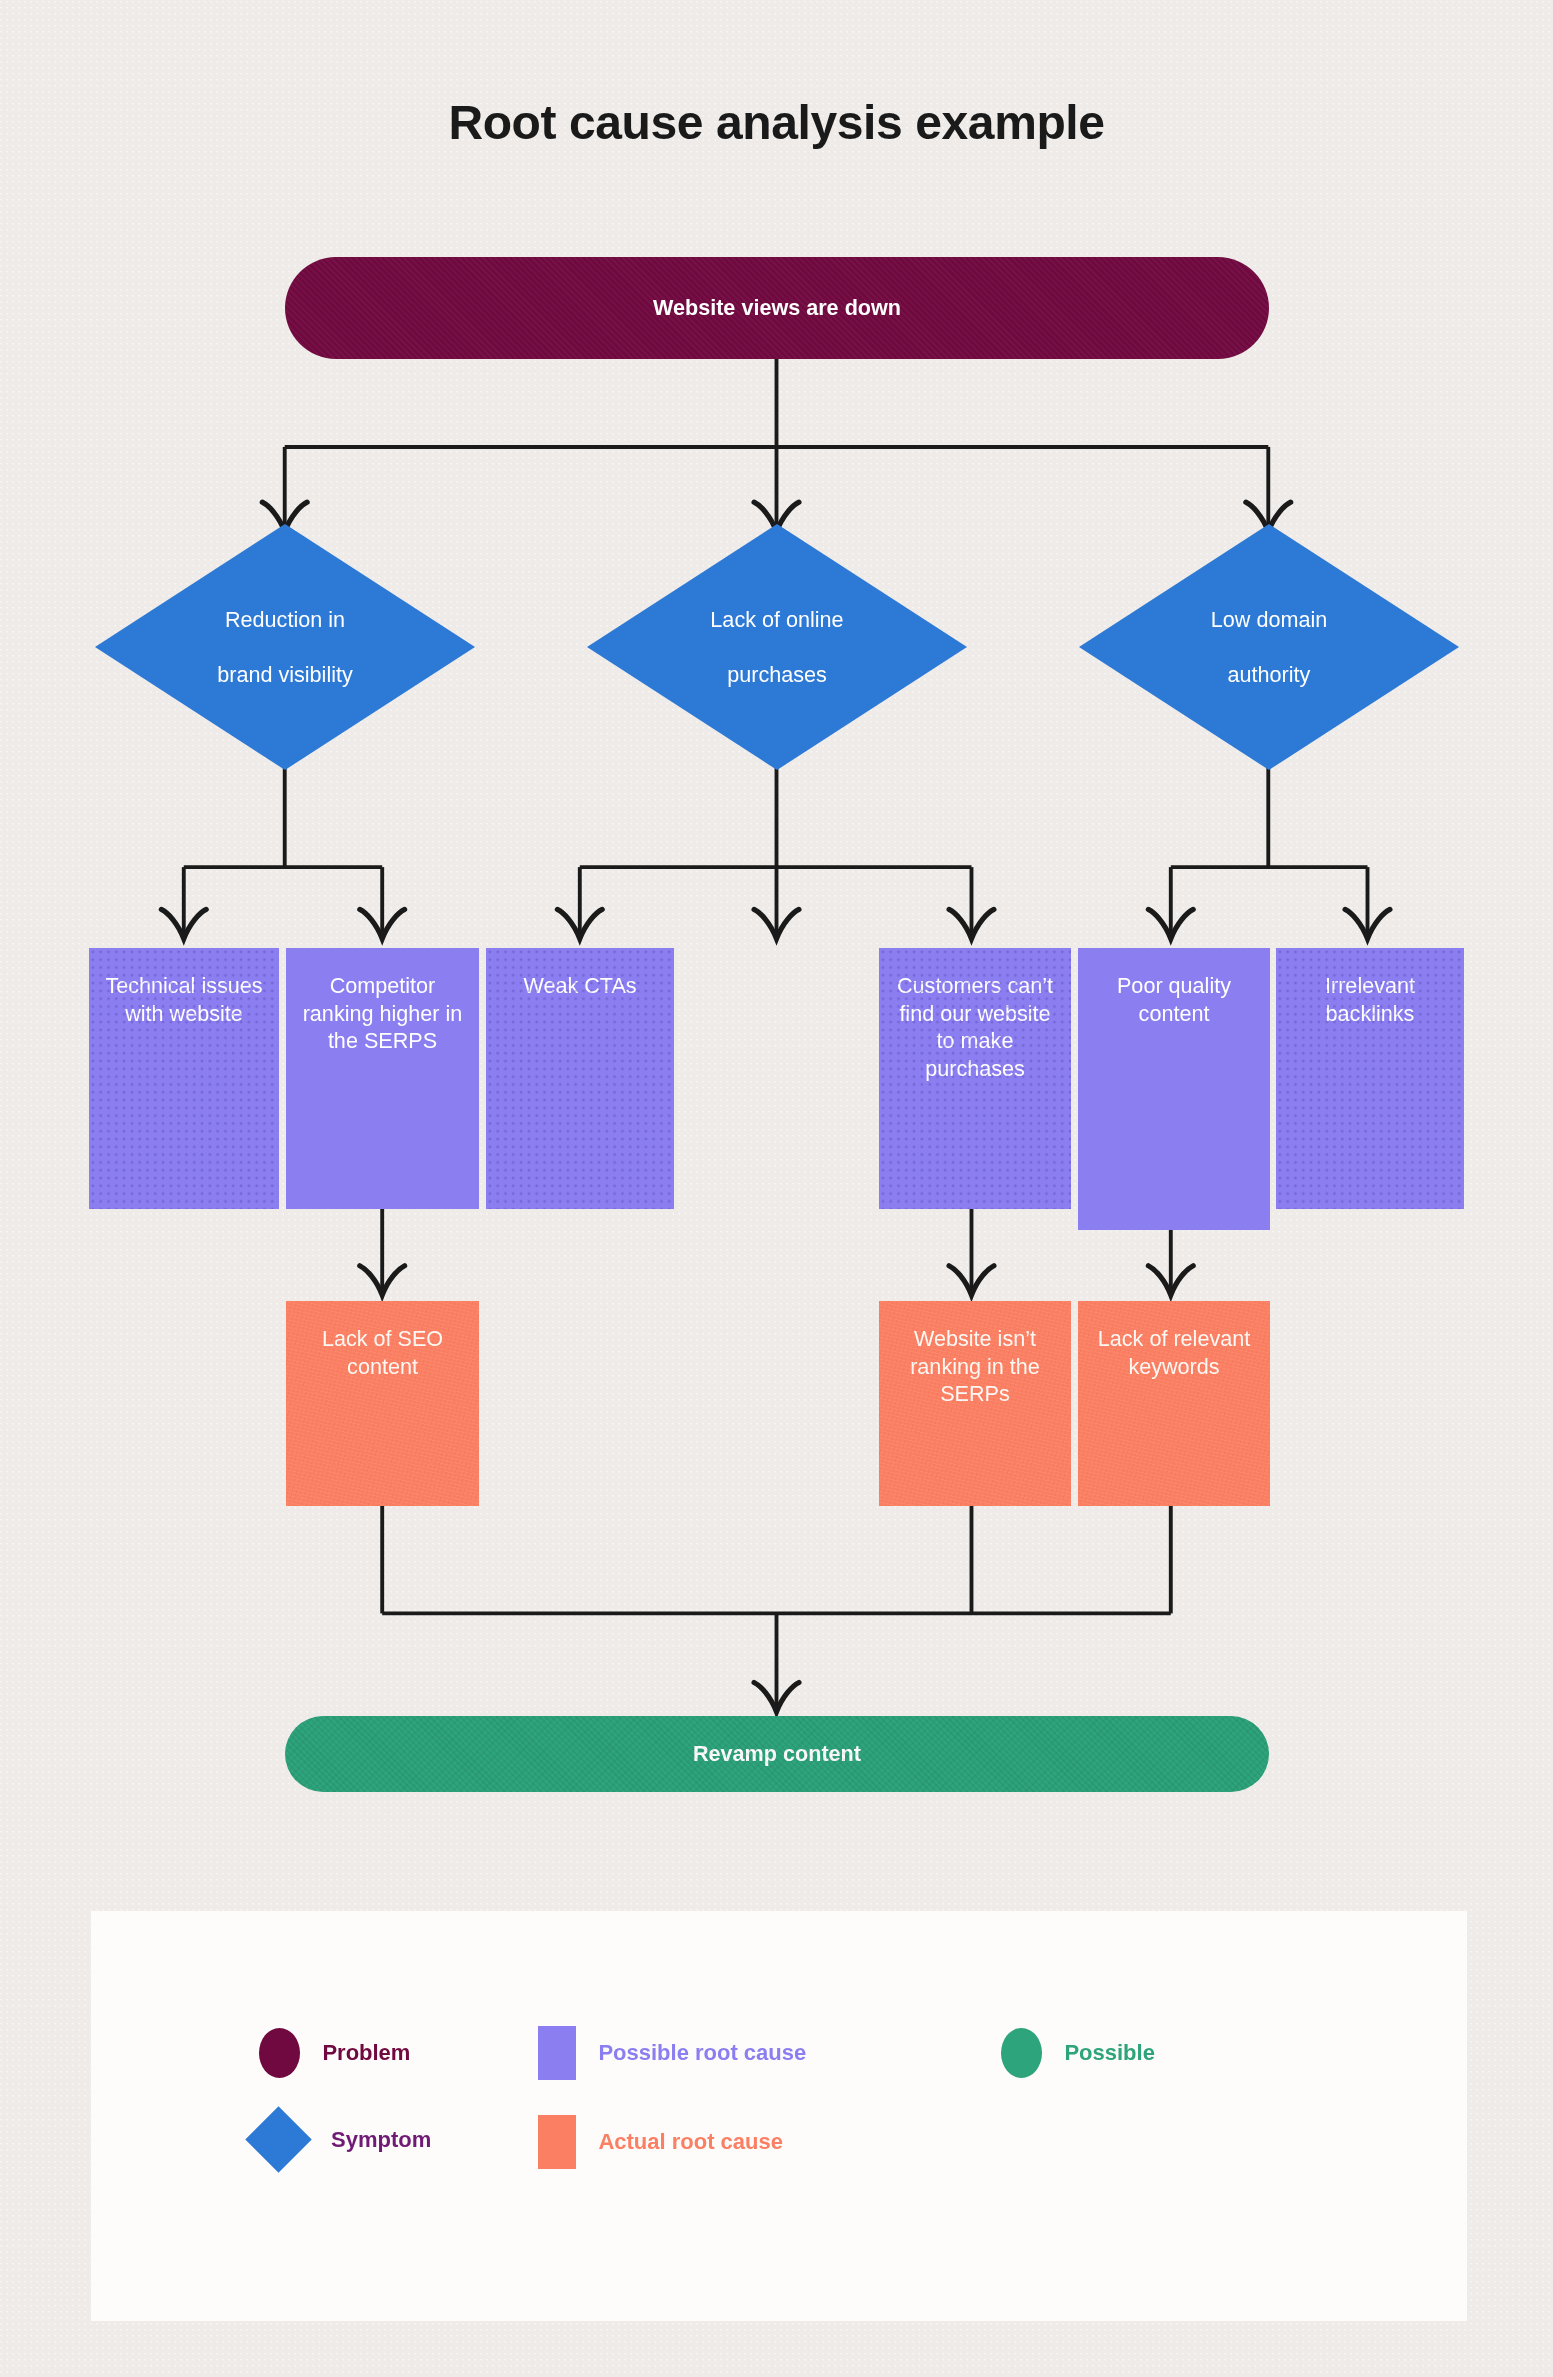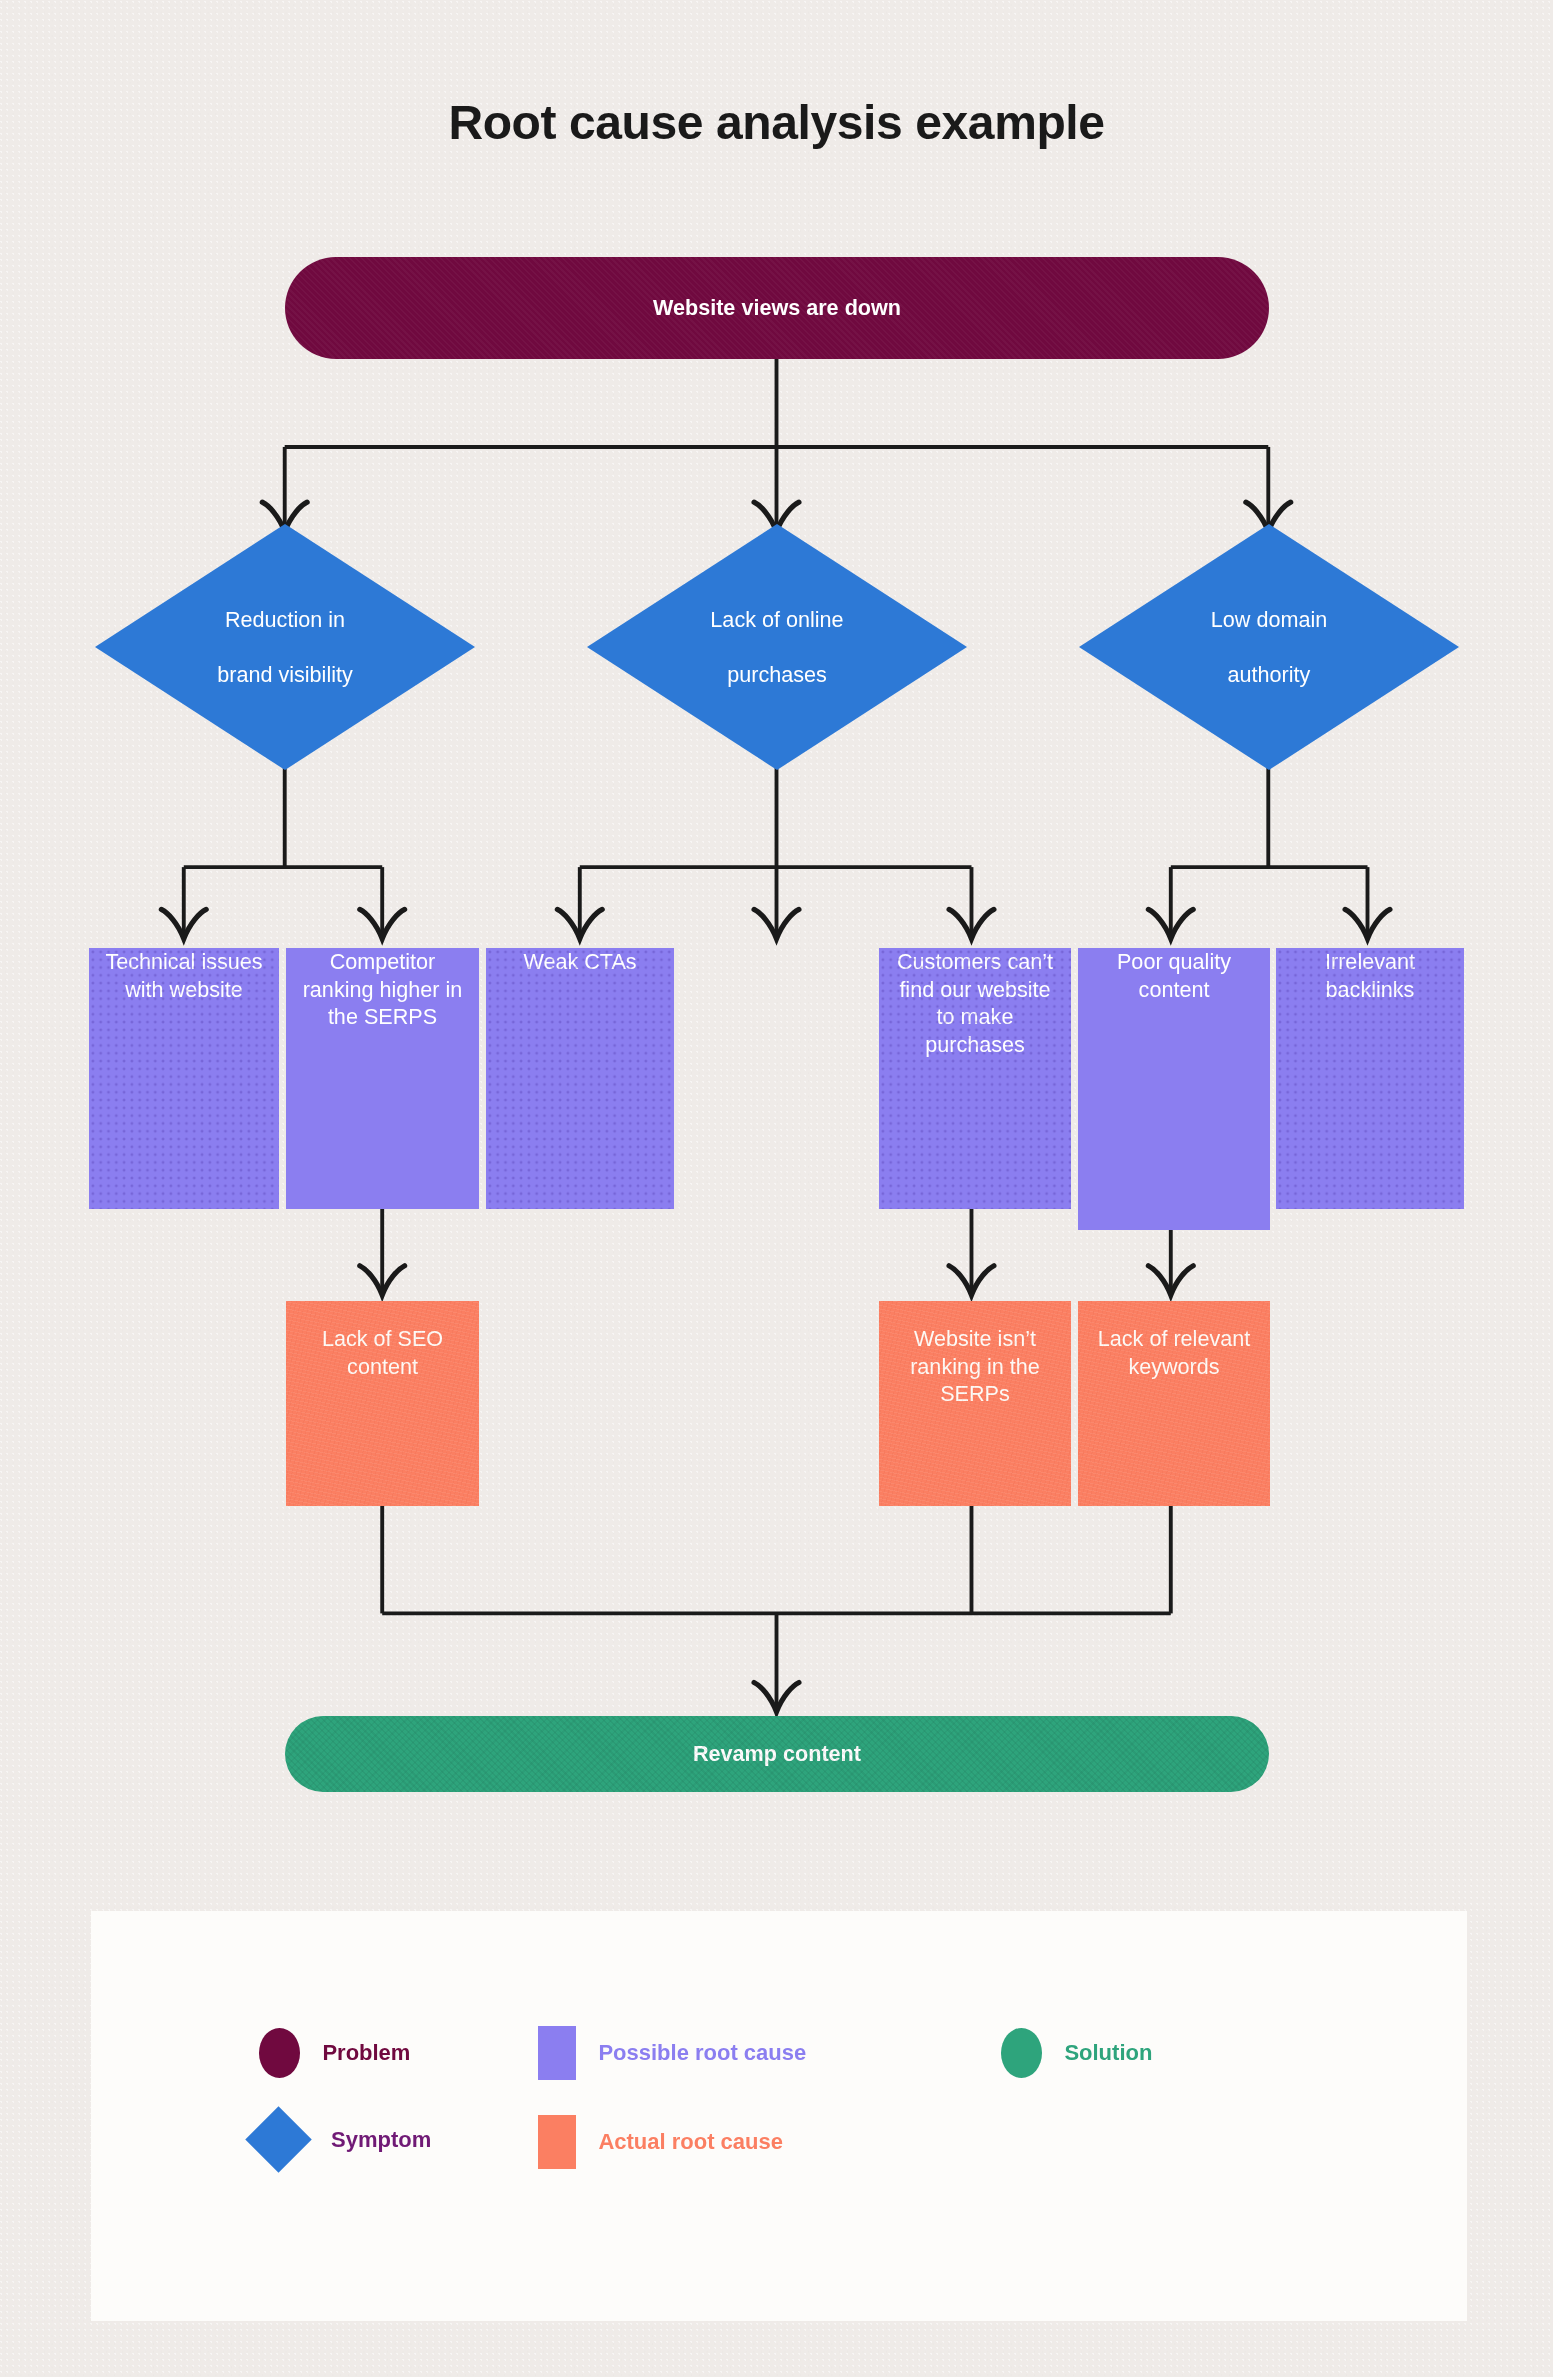--- a/index.html
+++ b/index.html
@@ -71,20 +71,21 @@
     font-size:21.6px;
     font-weight:500;
   }
 
   
   .pcause {
     background:#8b7ef0;
     font-size:21.6px;
     font-weight:500;
     align-items:flex-start;
+    padding-top:24px;
   }
   .pcause.textured::after {
     content:""; position:absolute; inset:0;
     background-image:radial-gradient(circle, rgba(70,45,160,.30) 0 1.4px, transparent 1.6px);
     background-size:7.8px 7.8px;
     pointer-events:none;
   }
 
   
   .acause {
@@ -274,19 +275,19 @@
       <div class="lg-label" style="color:#8b7ef0;">Possible root cause</div>
     </div>
 
     <div class="lg-item" style="left:447px; top:204px;">
       <div class="sw sw-square" style="background:#fb7f62;"></div>
       <div class="lg-label" style="color:#fb7f62;">Actual root cause</div>
     </div>
 
     <div class="lg-item" style="left:910px; top:117px;">
       <div class="sw sw-circle" style="background:#2ea47c;"></div>
-      <div class="lg-label" style="color:#2ea47c;">Solution</div>
+      <div class="lg-label" style="color:#2ea47c;">Possible</div>
     </div>
   </div>
 
 
 </div>
 
 
 </body></html>

